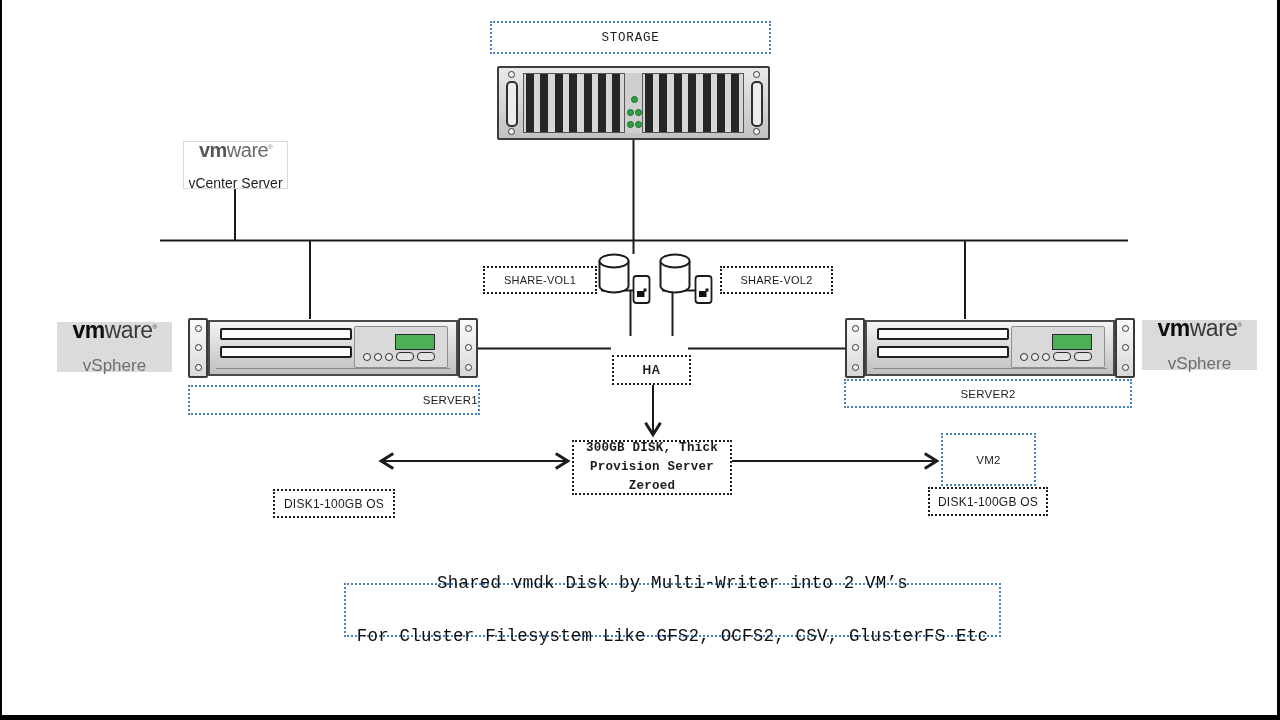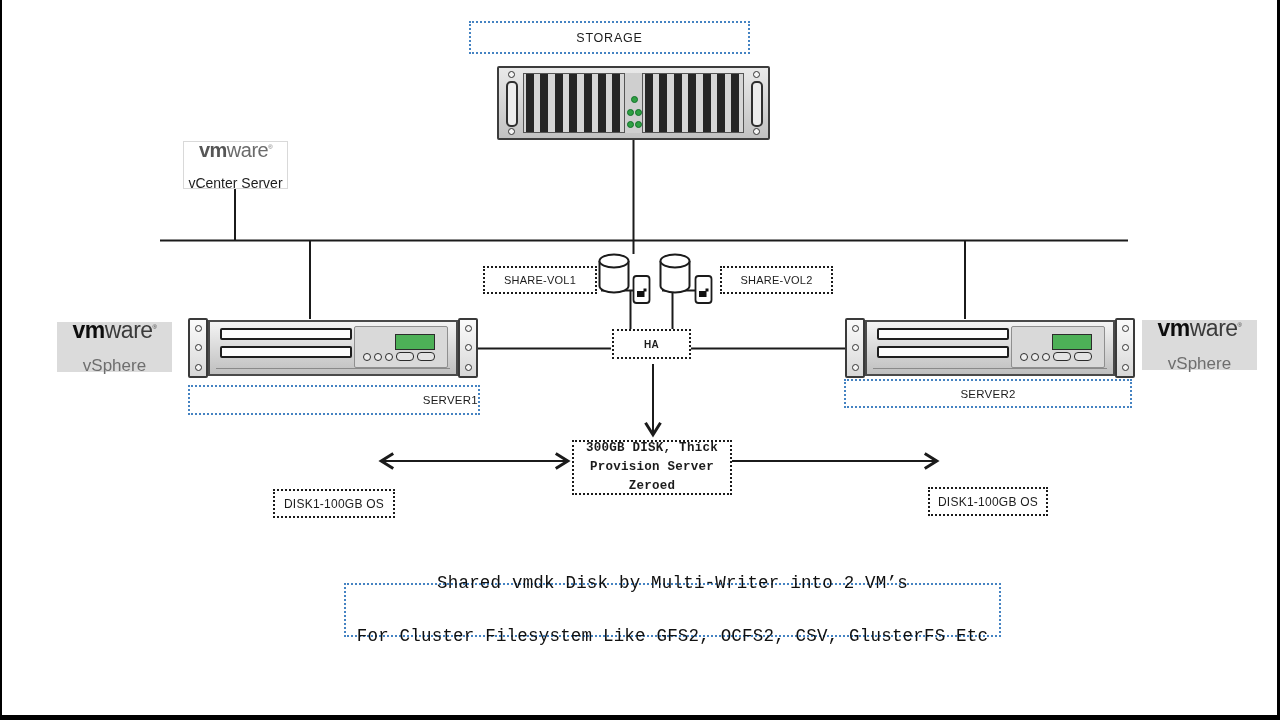--- a/index.html
+++ b/index.html
@@ -108,21 +108,21 @@
       <rect x="637" y="291" width="7.5" height="6" fill="#111"></rect>
       <rect x="643.5" y="288.5" width="3" height="3" fill="#111"></rect>
     </g>
     <g>
       <rect x="695.5" y="276" width="16" height="27" rx="3" fill="#fff" stroke="#1b1b1b" stroke-width="1.8"></rect>
       <rect x="699" y="291" width="7.5" height="6" fill="#111"></rect>
       <rect x="705.5" y="288.5" width="3" height="3" fill="#111"></rect>
     </g>
   </svg>
 
-  <div class="box blue" style="left:469px;top:21px;width:277px;height:29px;font-size:12.5px;letter-spacing:.8px;">
+  <div class="box blue" style="left:490px;top:21px;width:277px;height:29px;font-size:12.5px;letter-spacing:.8px;font-family:Liberation Mono, monospace;">
     <span>STORAGE</span>
   </div>
 
   <div class="storage-hw">
     <div class="ear">
       <span class="screw t"></span>
       <div class="handle"></div>
       <span class="screw b"></span>
     </div>
     <div class="bays">
@@ -220,29 +220,32 @@
     <span>SERVER2</span>
   </div>
 
   <div class="box blk" style="left:483px;top:266px;width:110px;height:24px;font-size:11px;">
     <span>SHARE-VOL1</span>
   </div>
   <div class="box blk" style="left:720px;top:266px;width:109px;height:24px;font-size:11px;">
     <span>SHARE-VOL2</span>
   </div>
 
-  <div class="box blk bold" style="left:612px;top:329px;width:75px;height:26px;font-size:10px;">
+  <div class="box blk bold" style="left:612px;top:355px;width:75px;height:26px;font-size:12px;">
     <span>HA</span>
   </div>
 
   <div class="box blk bold twoline" style="left:572px;top:440px;width:156px;height:51px;font-size:12.5px;">
     <span>300GB DISK, Thick</span>
     <span>Provision Server Zeroed</span>
   </div>
 
+  <div class="box blue" style="left:941px;top:433px;width:91px;height:49px;">
+    <span>VM2</span>
+  </div>
 
   <div class="box blk" style="left:273px;top:489px;width:118px;height:25px;font-size:12px;">
     <span>DISK1-100GB OS</span>
   </div>
   <div class="box blk" style="left:928px;top:487px;width:116px;height:25px;font-size:12px;">
     <span>DISK1-100GB OS</span>
   </div>
 
   <div class="box blue twoline caption" style="left:344px;top:583px;width:653px;height:50px;gap:28px;">
     <span>Shared vmdk Disk by Multi-Writer into 2 VM’s</span>

